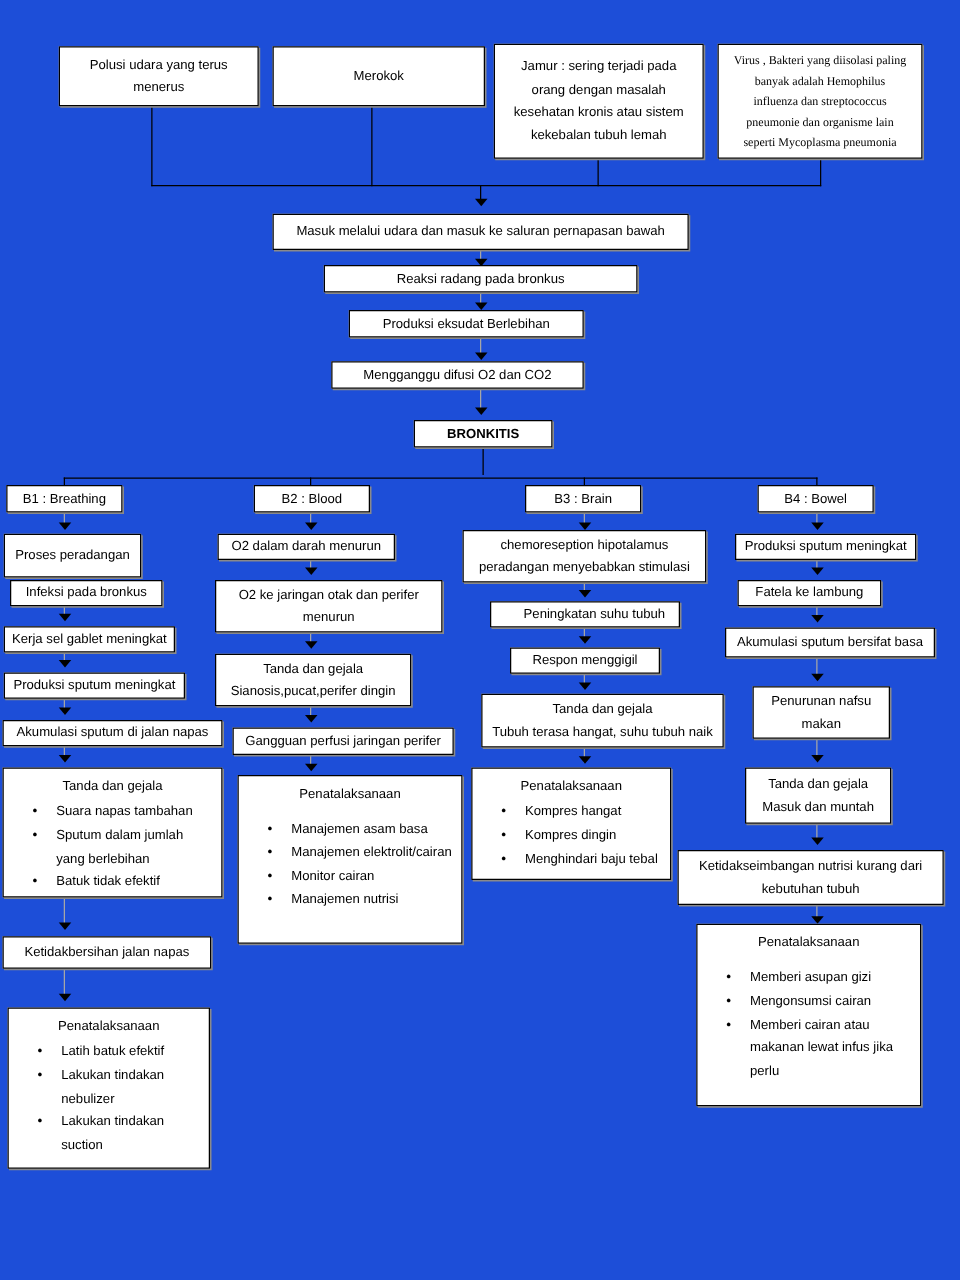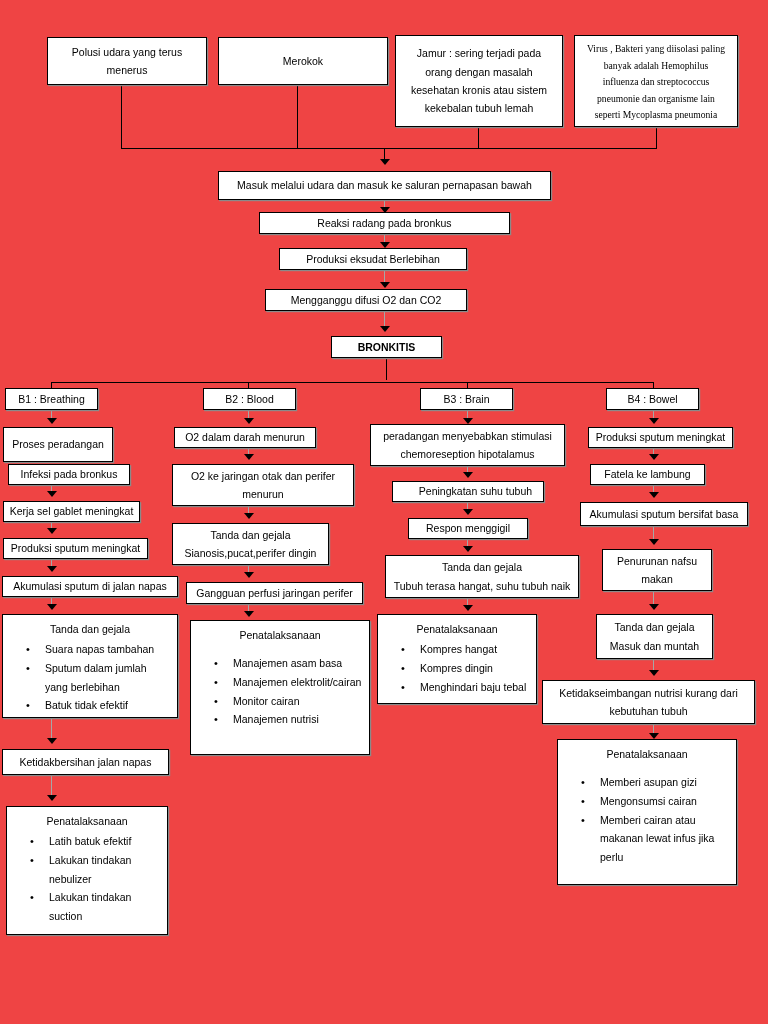--- a/index.html
+++ b/index.html
@@ -5,21 +5,21 @@
 <style>
   html,body{margin:0;padding:0;background:#ffffff;}
   body{
     font-family:"Liberation Sans", sans-serif;
     color:#000;
   }
   #page{
     position:relative;
     width:768px;
     height:1024px;
-    background:#ef4444;
+    background:#1d4ed8;
     overflow:hidden;
   }
   
   .box{
     position:absolute;
     box-sizing:border-box;
     border:1.3px solid #000;
     background:#fff;
     display:flex;
     flex-direction:column;
@@ -264,22 +264,22 @@
     </ul>
   </div>
 
   <div class="box" style="left:420px;top:388px;width:93px;height:22px;">
     <span class="ln">B3 : Brain</span>
   </div>
   <div class="ln-v grey" style="left:467px;top:410px;height:12px;"></div>
   <div class="arw" style="left:463px;top:418px;"></div>
 
   <div class="box" style="left:370px;top:424px;width:195px;height:42px;">
+    <span class="ln">chemoreseption hipotalamus</span>
     <span class="ln">peradangan menyebabkan stimulasi</span>
-    <span class="ln">chemoreseption hipotalamus</span>
   </div>
   <div class="ln-v grey" style="left:467px;top:466px;height:10px;"></div>
   <div class="arw" style="left:463px;top:472px;"></div>
 
   <div class="box" style="left:392px;top:481px;width:152px;height:21px;padding-left:20px;">
     <span class="ln">Peningkatan suhu tubuh</span>
   </div>
   <div class="ln-v grey" style="left:467px;top:502px;height:12px;"></div>
   <div class="arw" style="left:463px;top:509px;"></div>
 

